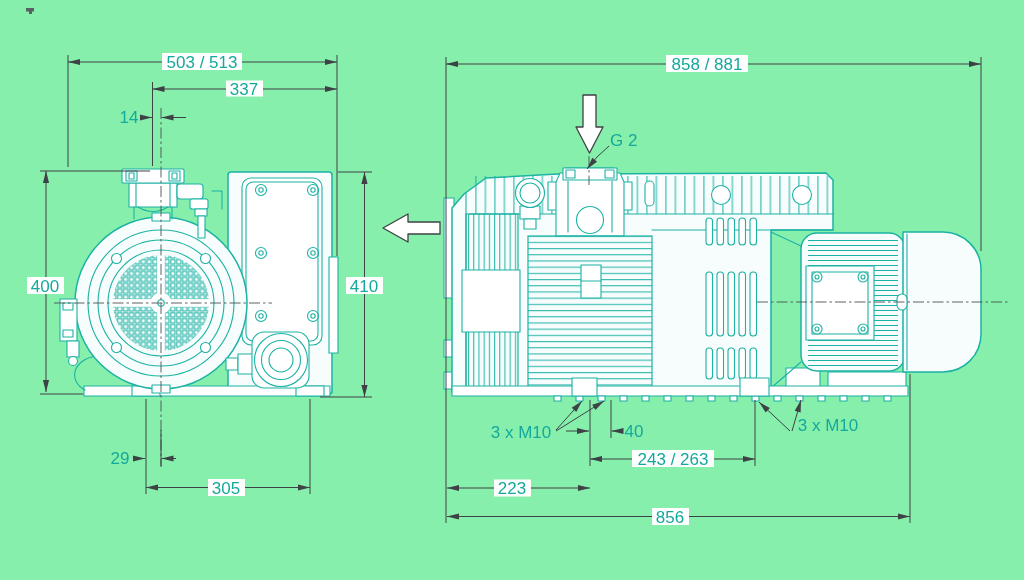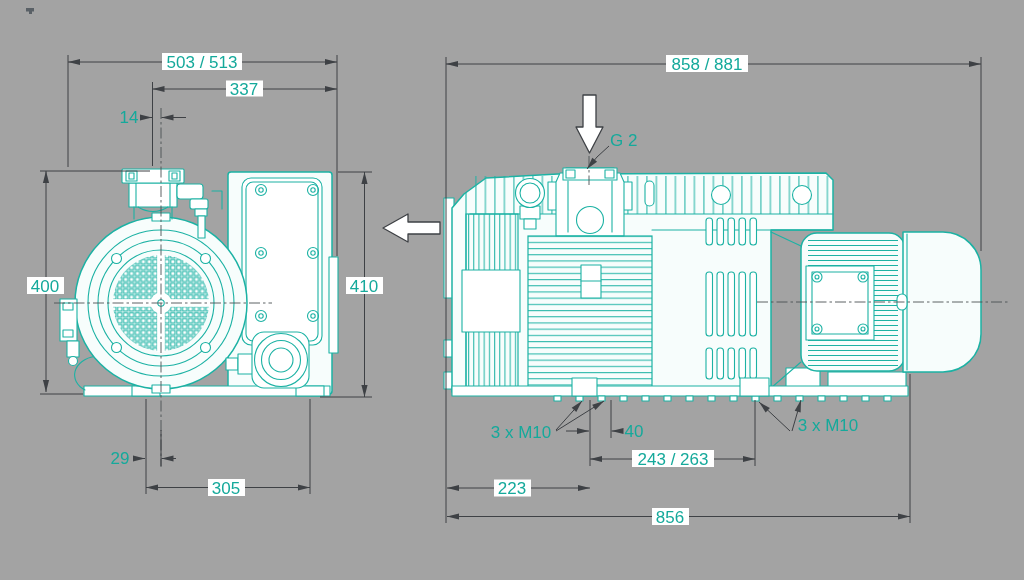--- a/index.html
+++ b/index.html
@@ -1,16 +1,16 @@
 <!DOCTYPE html>
 <html><head>
 <meta charset="utf-8">
 <style>
   html,body{margin:0;padding:0;background:#ffffff;}
-  .stage{position:relative;width:1024px;height:580px;background:#a3a3a3;overflow:hidden;
+  .stage{position:relative;width:1024px;height:580px;background:#86efac;overflow:hidden;
          font-family:"Liberation Sans","DejaVu Sans",sans-serif;}
   svg{display:block}
   
   .t{stroke:#1cb2a4;fill:none;stroke-width:1.1;stroke-linejoin:round;stroke-linecap:round;}
   .tw{stroke:#1cb2a4;fill:#ffffff;stroke-width:1.1;stroke-linejoin:round;}
   .tw2{stroke:#1cb2a4;fill:#f7fdfc;stroke-width:1.5;stroke-linejoin:round;}
   
   .d{stroke:#3e4145;fill:none;stroke-width:1;}
   .cl{stroke:#4b5054;fill:none;stroke-width:0.9;stroke-dasharray:11 3 2.5 3;}
   .blk{stroke:#3e4145;fill:#ffffff;stroke-width:1.3;stroke-linejoin:round;}

